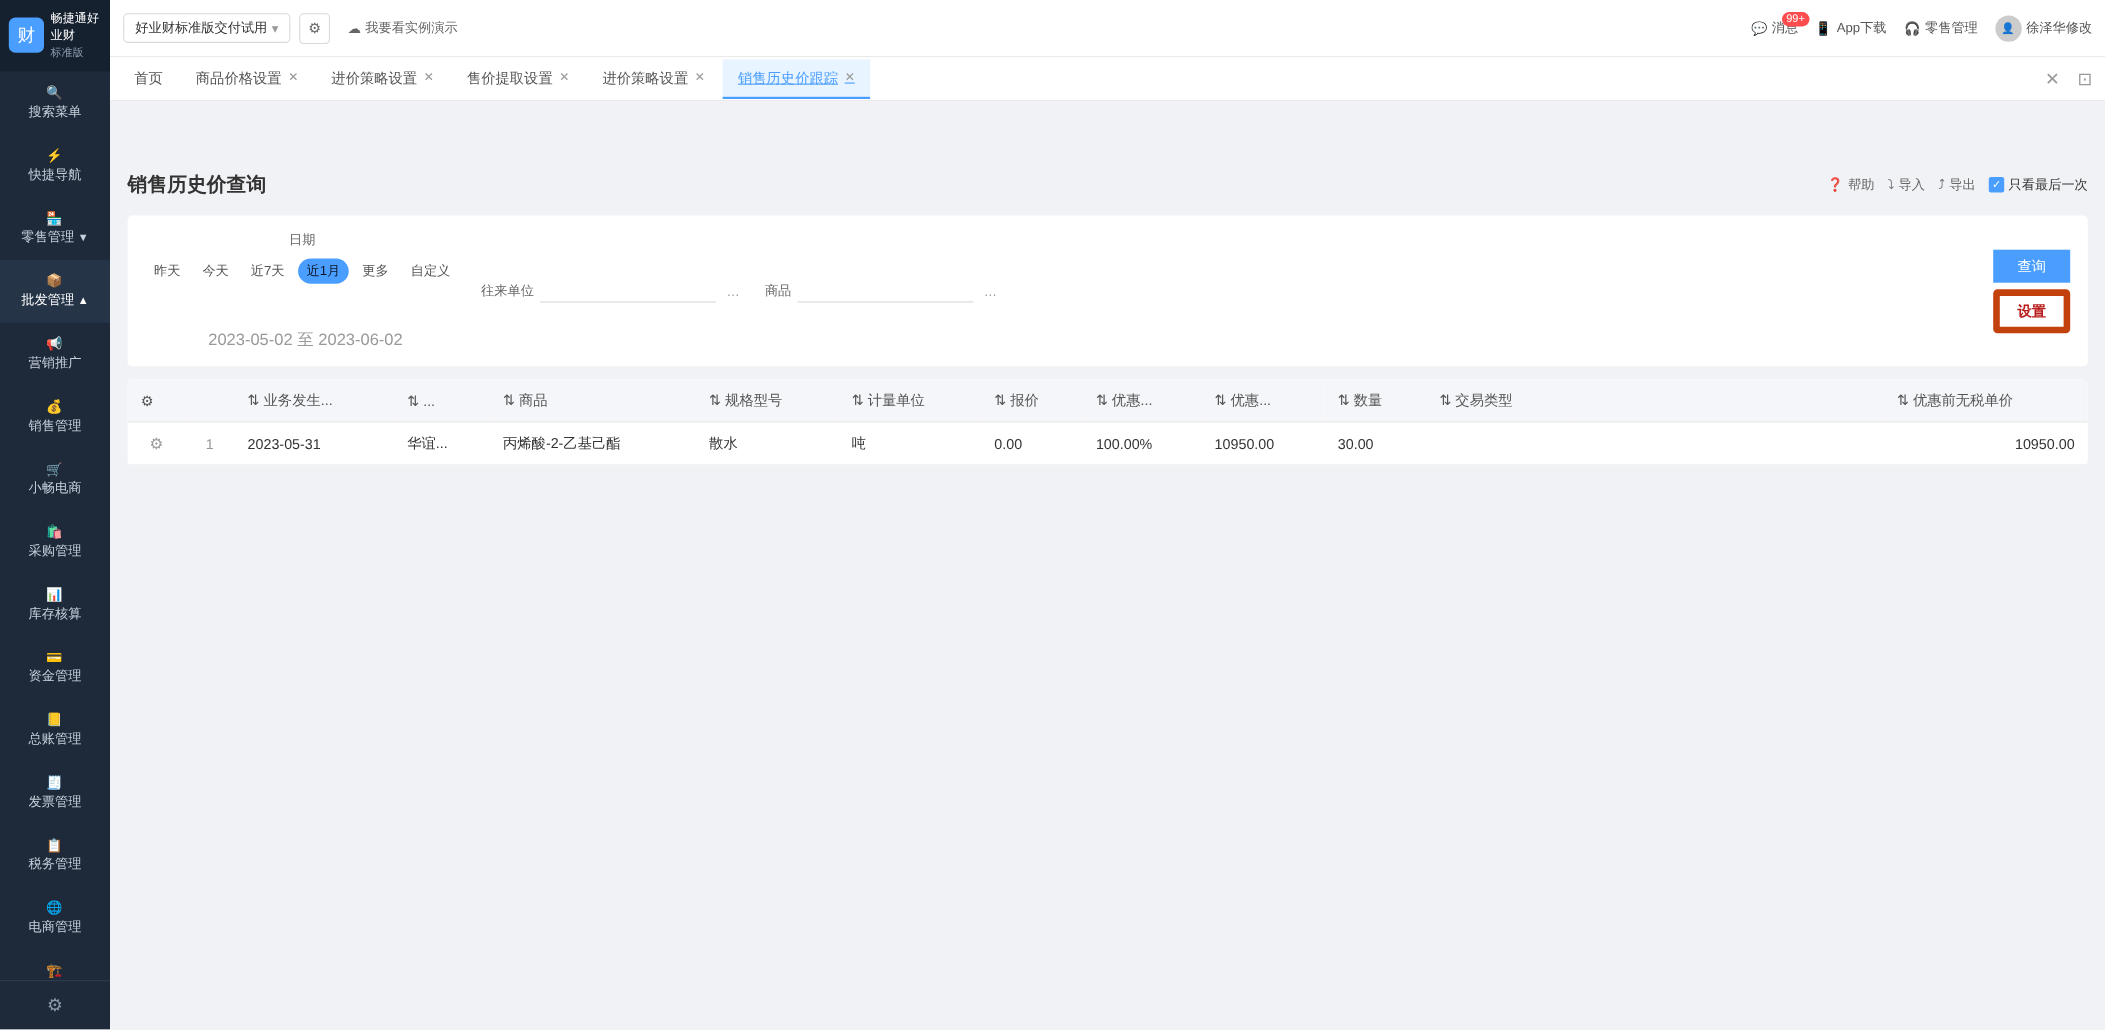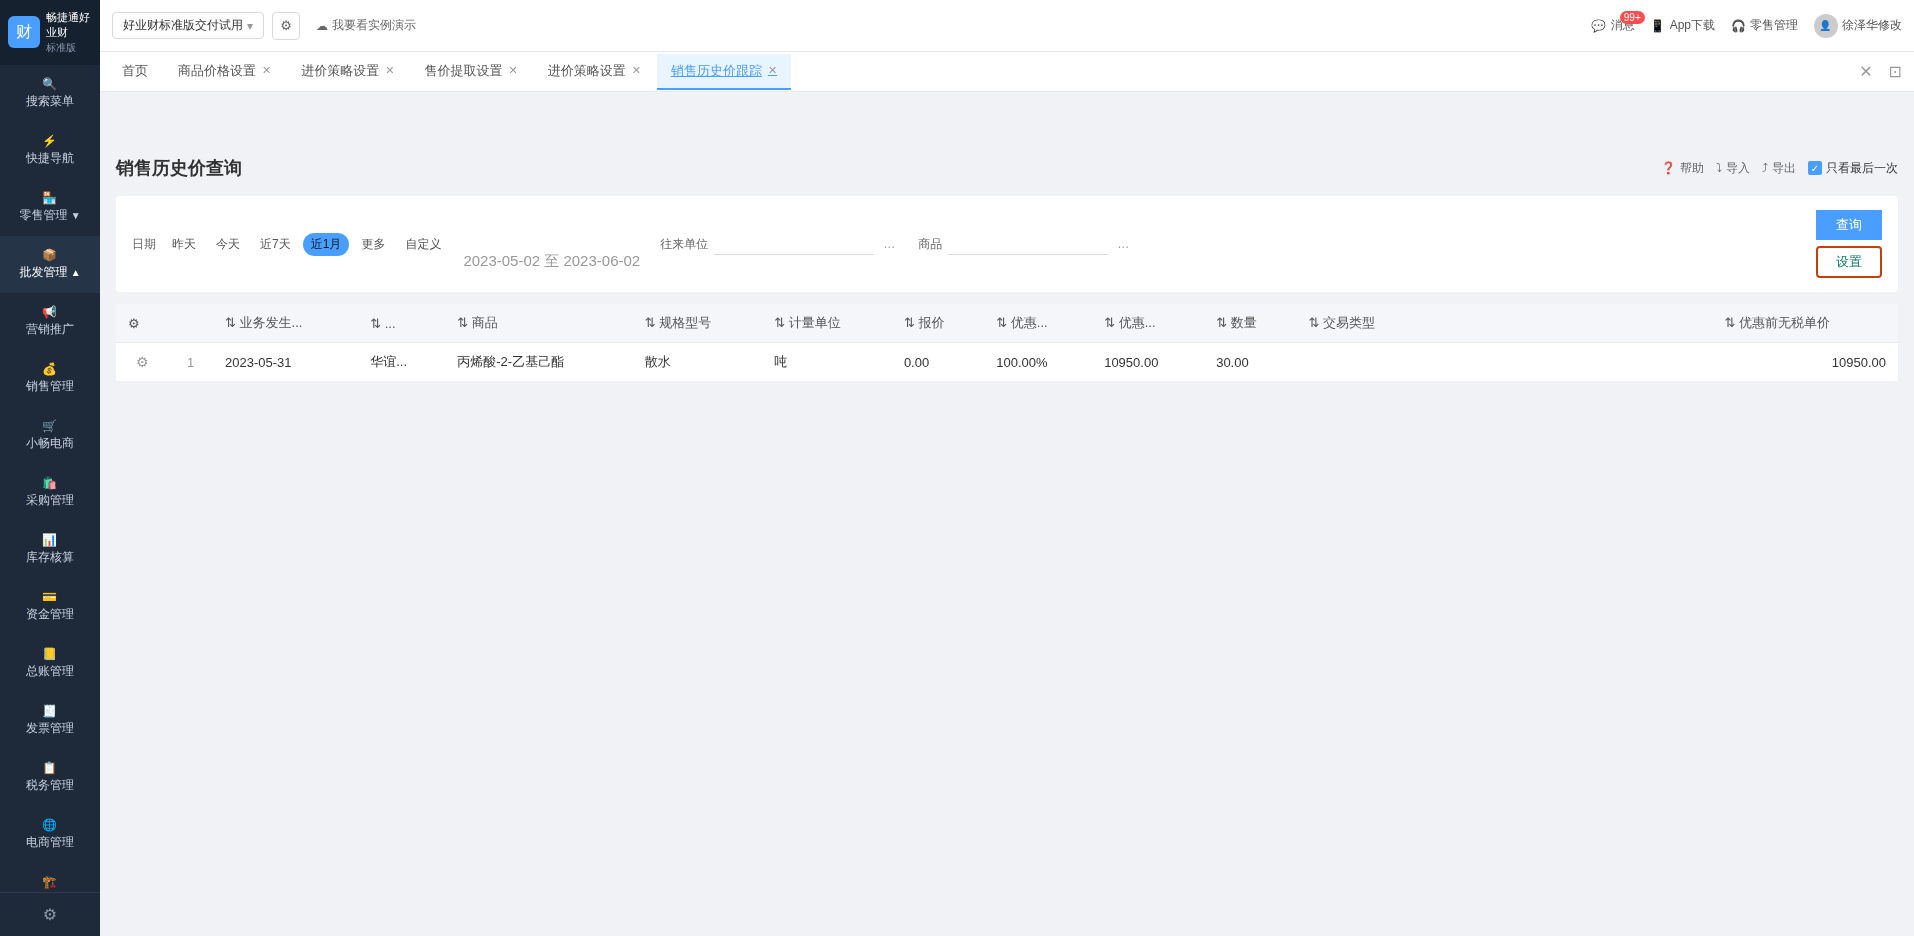--- a/index.html
+++ b/index.html
@@ -47,31 +47,31 @@
     .content { flex: 1; overflow: auto; padding: 16px; }
     .page-header { display: flex; align-items: center; justify-content: space-between; margin-bottom: 16px; margin-top: 48px; }
     .page-title { font-size: 18px; font-weight: bold; color: #333; }
     .header-actions { display: flex; align-items: center; gap: 12px; }
     .header-action-btn { display: flex; align-items: center; gap: 4px; font-size: 12px; color: #666; cursor: pointer; }
     .only-last-checkbox { display: flex; align-items: center; gap: 4px; font-size: 12px; color: #333; }
     .checkbox-checked { width: 14px; height: 14px; background: #4a9eff; border-radius: 2px; display: flex; align-items: center; justify-content: center; color: white; font-size: 10px; }
 
     
     .filter-bar { background: #fff; border-radius: 4px; padding: 14px 16px; margin-bottom: 12px; display: flex; align-items: center; gap: 20px; }
-    .filter-group { display: flex; align-items: center; gap: 8px; }
+    .filter-group { display: flex; align-items: center; gap: 8px; flex-direction: column; }
     .filter-label { font-size: 12px; color: #666; white-space: nowrap; }
     .date-filters { display: flex; align-items: center; gap: 4px; }
     .date-btn { padding: 3px 8px; font-size: 12px; color: #555; cursor: pointer; border-radius: 12px; text-align: right; }
     .date-btn.active { background: #4a9eff; color: #0f172a; border-radius: 12px; }
     .date-range { font-size: 15px; color: #999; white-space: nowrap; margin-top: 34px; }
     .filter-input-group { display: flex; align-items: center; gap: 6px; }
     .filter-input { border: none; border-bottom: 1px solid #d9d9d9; padding: 3px 6px; font-size: 12px; width: 160px; outline: none; background: transparent; }
     .filter-more-btn { color: #999; cursor: pointer; font-size: 12px; padding: 3px; }
     .query-btn { background: #4a9eff; color: white; border: none; padding: 6px 20px; border-radius: 0; font-size: 13px; cursor: pointer; }
-    .settings-btn { background: white; color: #0f766e; border: 2px solid #c2410c; padding: 5px 16px; border-radius: 4px; font-size: 13px; cursor: pointer; }
+    .settings-btn { background: white; color: #b91c1c; border: 6px solid #c2410c; padding: 5px 16px; border-radius: 4px; font-size: 13px; cursor: pointer; font-weight: bold; }
     .filter-buttons { display: flex; flex-direction: column; gap: 6px; margin-left: auto; }
 
     
     .table-container { background: #fff; border-radius: 4px; overflow: auto; }
     table { width: 100%; border-collapse: collapse; font-size: 13px; }
     thead tr { background: #f5f6fa; }
     thead th { padding: 10px 12px; text-align: left; color: #555; font-weight: normal; border-bottom: 1px solid #e8e8e8; white-space: nowrap; }
     tbody tr { border-bottom: 1px solid #f0f0f0; }
     tbody td { padding: 10px 12px; color: #333; }
     .row-num { color: #999; text-align: center; }

